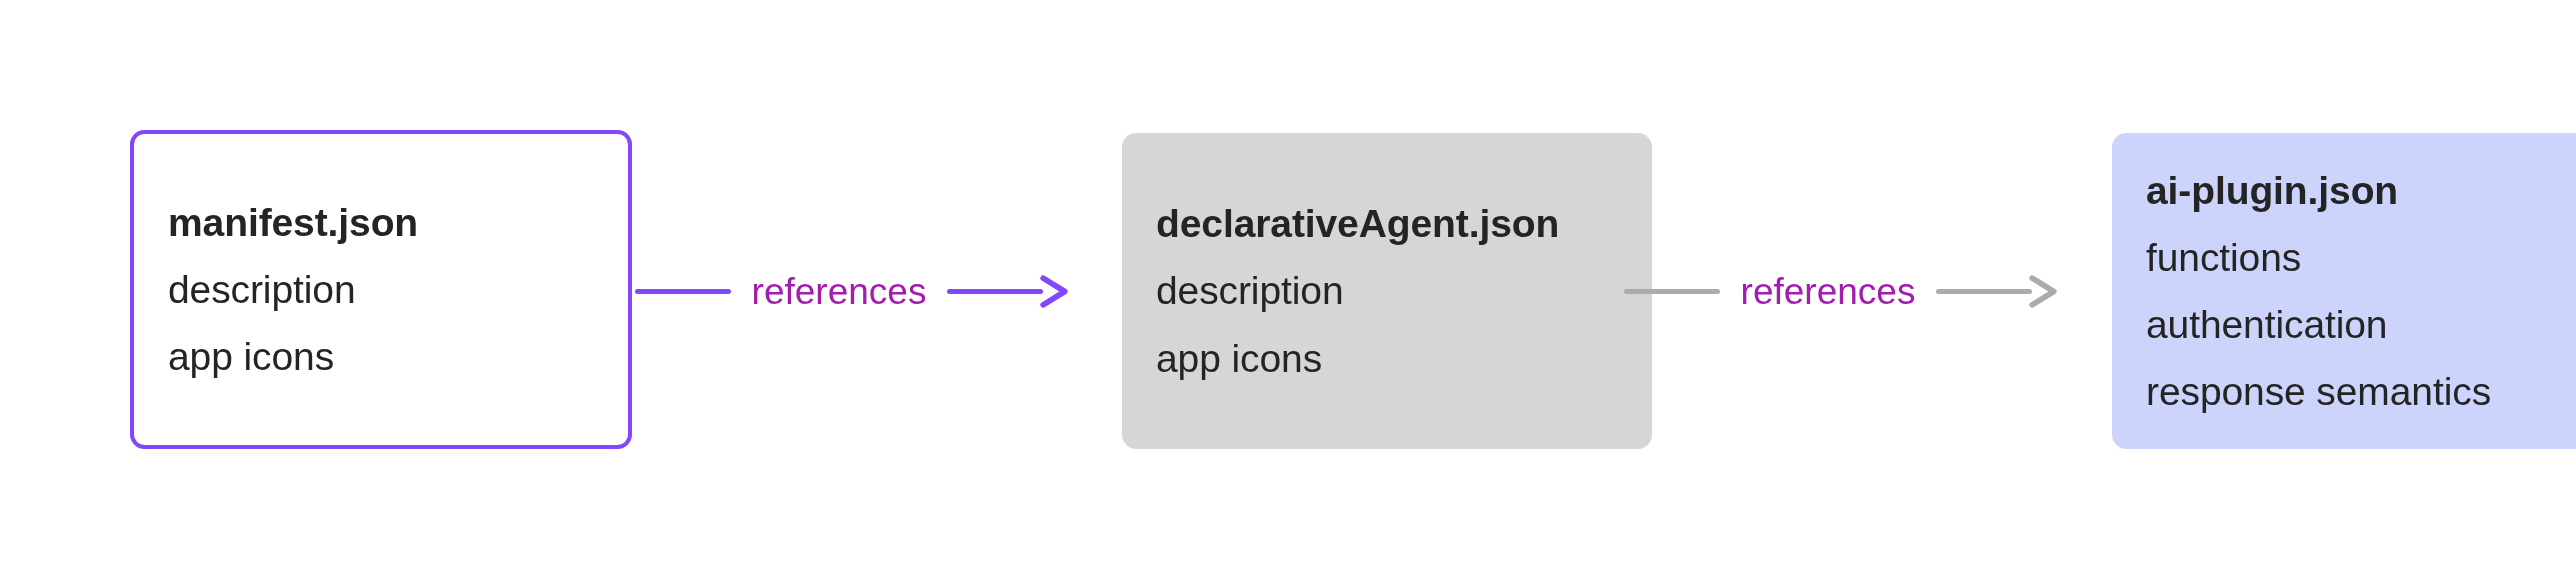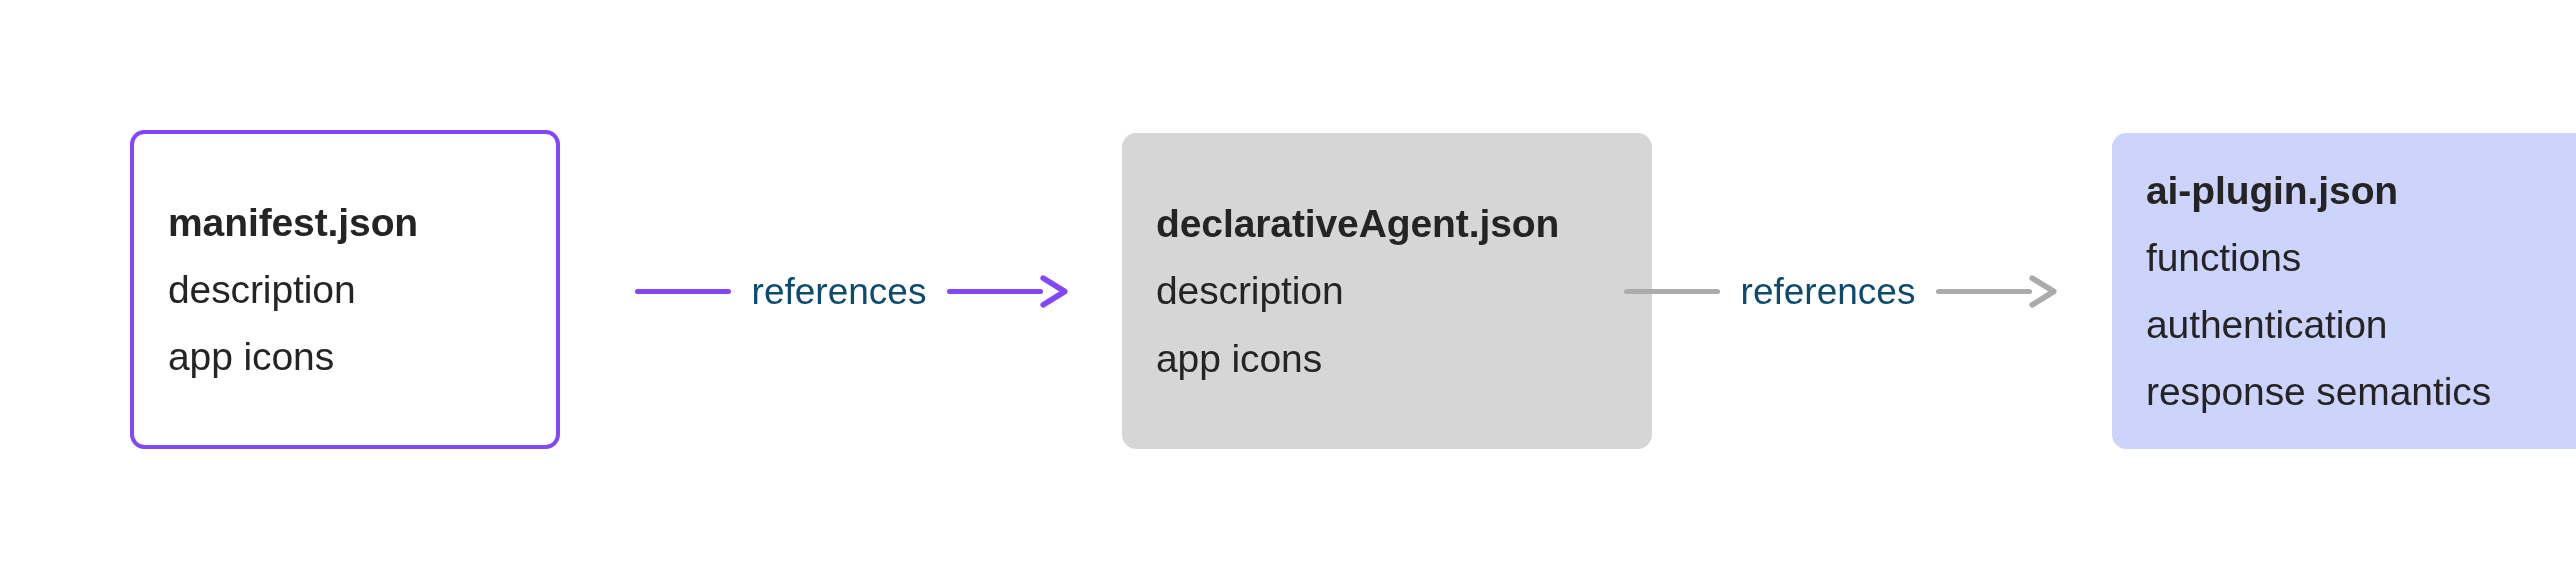--- a/index.html
+++ b/index.html
@@ -40,21 +40,21 @@
     letter-spacing: -0.1px;
   }
   .node .line.title {
     font-weight: bold;
   }
 
   
   #node-manifest {
     left: 130px;
     top: 130px;
-    width: 430px;
+    width: 502px;
     height: 319px;
     background: #ffffff;
     border: 4.6px solid #8347FB;
     color: #242424;
   }
 
   
   #node-declarative-agent {
     left: 1122px;
     top: 133px;
@@ -86,21 +86,21 @@
   }
   .connector .seg {
     height: 5.7px;
     border-radius: 3.1px;
     flex: none;
   }
   .connector .seg-left  { width: 96px; }
   .connector .seg-right { width: 96px; }
   .connector .edge-label {
     font-size: 37px;
-    color: #0c4a6e;
+    color: #a21caf;
     white-space: nowrap;
     padding: 0 20.6px;
     line-height: 1;
   }
   .connector .arrowhead {
     flex: none;
     width: 31px;
     height: 37px;
     margin-left: -3.1px;
   }

